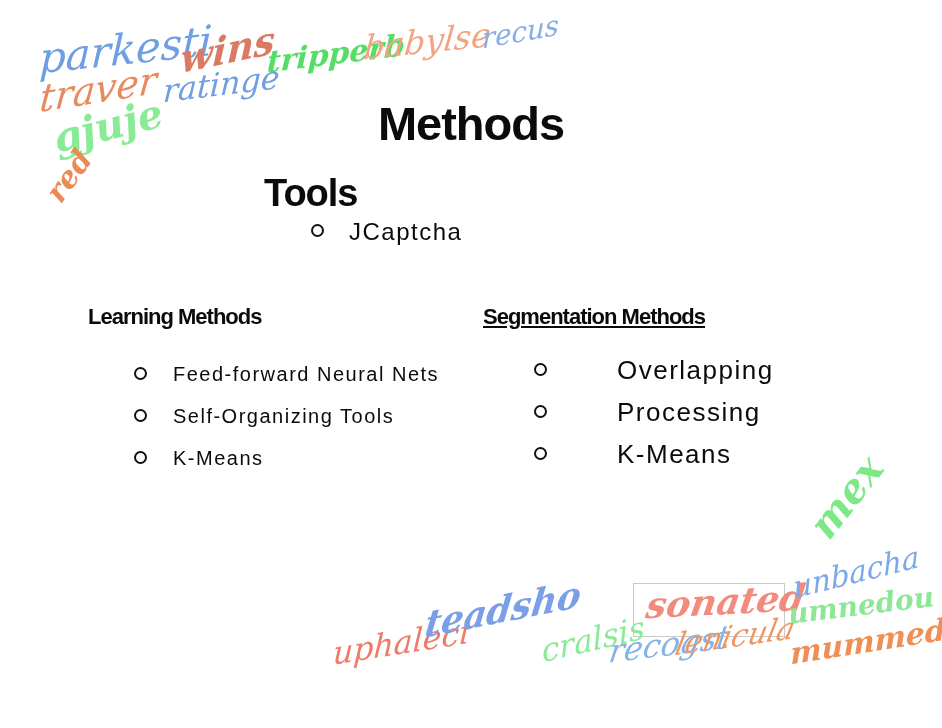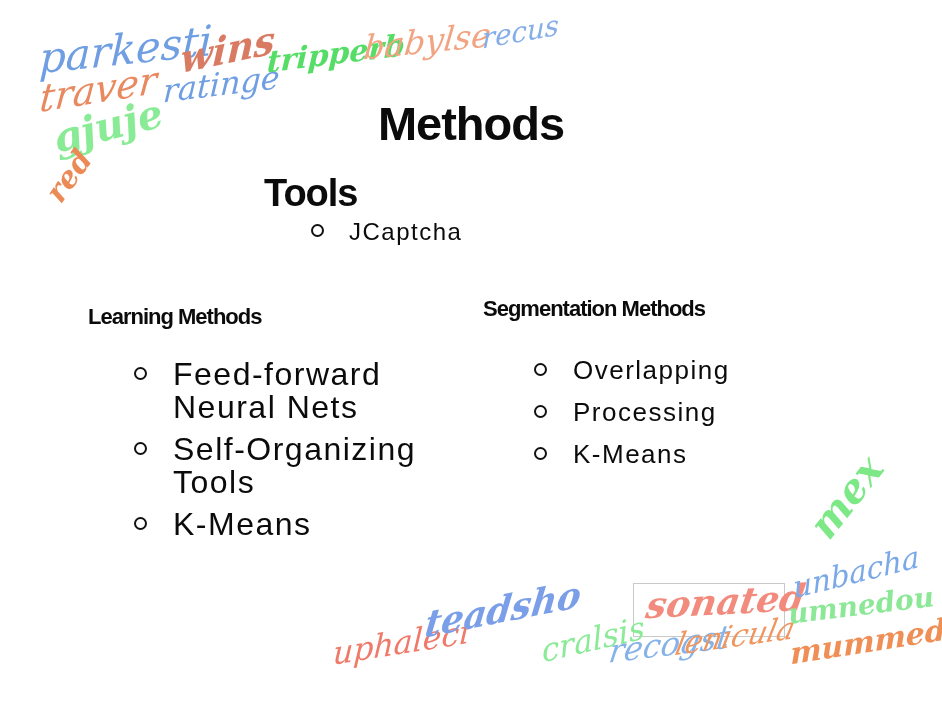--- a/index.html
+++ b/index.html
@@ -16,21 +16,21 @@
     text-align:center;
     font-size:47px;font-weight:bold;letter-spacing:-1px;
   }
   .section-heading{
     position:absolute;
     font-size:22px;font-weight:bold;letter-spacing:-1px;
     white-space:nowrap;
   }
   .tools-heading{left:264px;top:172px;font-size:38px;}
   .learning-heading{left:88px;top:304px;}
-  .segmentation-heading{left:483px;top:296px;}
+  .segmentation-heading{left:483px;top:304px;text-decoration:underline;}
   ul.bullets{
     position:absolute;list-style:none;margin:0;padding:0;
   }
   ul.bullets li{
     display:flex;align-items:flex-start;
   }
   .circle{
     flex:0 0 auto;
     width:13px;height:13px;border:2px solid #111;border-radius:50%;
     box-sizing:border-box;
@@ -39,23 +39,23 @@
   .btxt{
     letter-spacing:1.5px;
     line-height:33px;
   }
   .tools-list{left:311px;top:216px;}
   .tools-list li{margin-bottom:0;}
   .tools-list .btxt{font-size:24px;line-height:32px;margin-left:25px;}
   .tools-list .circle{margin-top:8px;}
   .learning-list{left:134px;top:358px;}
   .learning-list li{margin-bottom:9px;}
-  .learning-list .btxt{font-size:32px;margin-left:26px;max-width:312px;}
+  .learning-list .btxt{font-size:20px;margin-left:26px;max-width:312px;}
   .segmentation-list{left:534px;top:354px;}
-  .segmentation-list li{margin-bottom:9px;}
+  .segmentation-list li{margin-bottom:9px;gap:44px;}
   .segmentation-list .btxt{font-size:26px;margin-left:26px;}
   
   .deco{
     position:absolute;
     font-family:"DejaVu Serif",serif;
     font-style:italic;
     white-space:nowrap;
     transform-origin:left top;
     pointer-events:none;
   }

